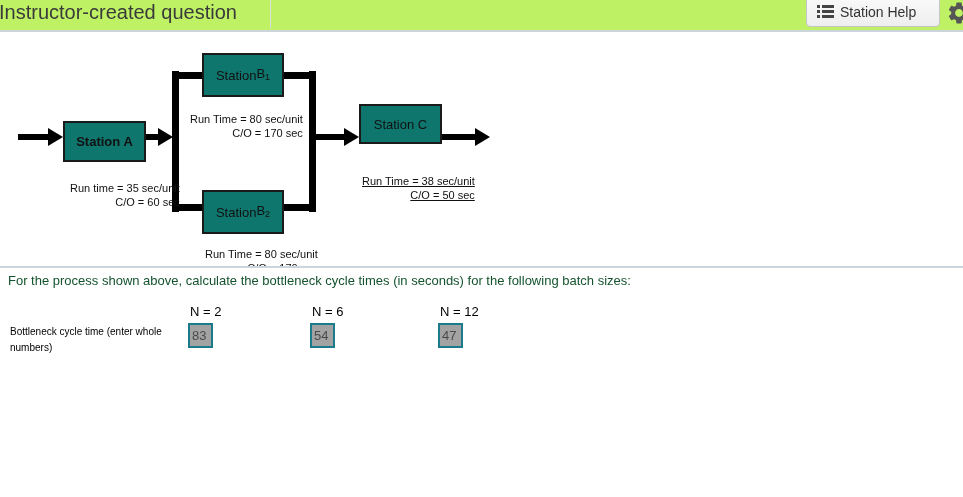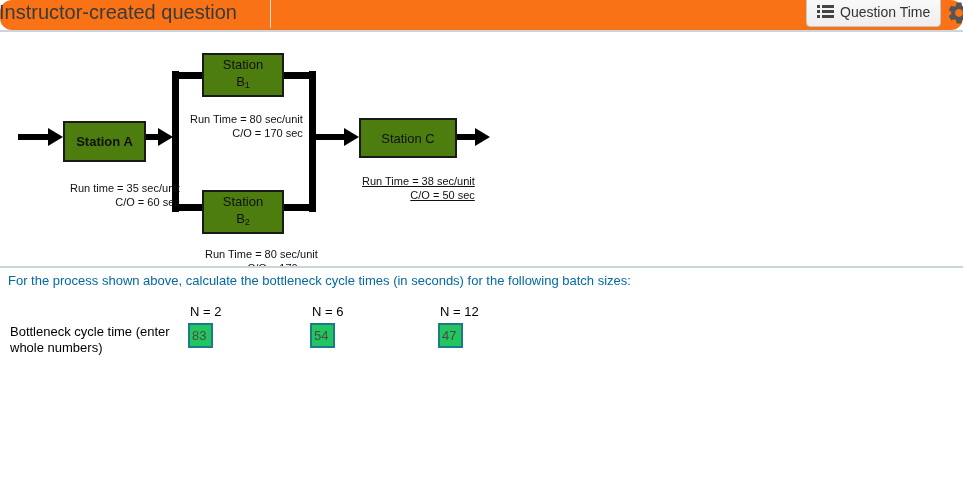--- a/index.html
+++ b/index.html
@@ -1,40 +1,40 @@
 <!DOCTYPE html>
 <html><head>
 <meta charset="utf-8">
 <style>
   html,body{margin:0;padding:0;background:#fff;}
   .page{
     position:relative;width:963px;height:497px;overflow:hidden;background:#fff;
     font-family:"Liberation Sans", sans-serif;color:#000;
   }
   
-  .header{position:absolute;left:0;top:0;width:963px;height:30px;background:#f97316;border-radius:12px;}
+  .header{position:absolute;left:0;top:0;width:963px;height:30px;background:#bef264;}
   .page-title{position:absolute;left:-1px;top:1px;font-size:20px;color:#3a3a3a;white-space:nowrap;}
   .title-vdiv{position:absolute;left:270px;top:0;width:1px;height:28px;background:#ddd;}
   .header-border{position:absolute;left:0;top:30px;width:963px;height:2px;background:#ccd5dc;}
   .help-btn{
     position:absolute;left:806px;top:-4px;height:31px;min-width:134px;
     display:flex;align-items:center;gap:6px;padding:0 10px;box-sizing:border-box;
     background:linear-gradient(#fafafa,#eee);border:1px solid #c6c6c6;border-radius:4px;
     font-family:"Liberation Sans", sans-serif;font-size:14px;color:#333;cursor:pointer;
   }
   .list-icon{display:inline-block;width:17px;}
   .list-icon .li-row{display:block;height:3px;margin:2px 0;width:17px;
     background:linear-gradient(to right,#444 0 3px,transparent 3px 5px,#444 5px 17px);}
   .gear-icon{position:absolute;left:946px;top:0px;width:26px;height:26px;color:#555;}
   
   .diagram{position:absolute;left:0;top:32px;width:963px;height:234px;overflow:hidden;background:#fff;}
   .rail,.hline,.shaft{position:absolute;background:#000;}
   .station-box{
-    position:absolute;background:#4d7c0f;border:2px solid #1a1a1a;box-sizing:border-box;
-    display:flex;flex-direction:column;align-items:center;justify-content:center;
+    position:absolute;background:#0f766e;border:2px solid #1a1a1a;box-sizing:border-box;
+    display:flex;flex-direction:row;align-items:center;justify-content:center;
     font-size:13px;color:#111;z-index:2;text-align:center;line-height:17px;
   }
   .arr-r{position:absolute;width:0;height:0;border-top:9px solid transparent;
     border-bottom:9px solid transparent;border-left:15px solid #000;}
   .note{position:absolute;font-size:11px;line-height:13.5px;color:#111;white-space:nowrap;z-index:2;text-align:right;}
   .sub{font-size:9px;vertical-align:-2px;}
   
   .arrow-in-shaft{left:18px;top:102px;width:32px;height:6px;}
   .arrow-in-head{left:48px;top:96px;}
   .station-a{left:63px;top:89px;width:83px;height:41px;font-weight:bold;}
@@ -42,54 +42,54 @@
   .a-out-head{left:158px;top:96px;}
   .rail-left{left:172px;top:39px;width:7px;height:141px;z-index:1;}
   .rail-right{left:309px;top:39px;width:7px;height:141px;z-index:1;}
   .conn-top{left:172px;top:40px;width:144px;height:7px;z-index:1;}
   .conn-bottom{left:172px;top:172px;width:144px;height:7px;z-index:1;}
   .station-b1{left:202px;top:21px;width:82px;height:44px;}
   .station-b2{left:202px;top:158px;width:82px;height:44px;}
   .branch-note{left:190px;top:81px;}
   .c-in-shaft{left:316px;top:102px;width:28px;height:6px;}
   .c-in-head{left:344px;top:96px;}
-  .station-c{left:359px;top:86px;width:98px;height:40px;}
+  .station-c{left:359px;top:72px;width:83px;height:40px;}
   .c-out-shaft{left:442px;top:102px;width:33px;height:6px;}
   .c-out-head{left:475px;top:96px;}
   .a-note{left:42px;top:150px;margin-left:28px;}
   .c-note{left:362px;top:143px;text-decoration:underline;}
   .b2-note{left:205px;top:216px;}
   
   .section-divider{position:absolute;left:0;top:266px;width:963px;height:2px;background:#ccd5dc;}
-  .prompt{position:absolute;left:8px;top:273px;font-size:13px;color:#0369a1;white-space:nowrap;}
+  .prompt{position:absolute;left:8px;top:273px;font-size:13px;color:#14532d;white-space:nowrap;}
   .col-header{position:absolute;top:304px;font-size:13px;color:#000;white-space:nowrap;}
   .col-h-0{left:190px;} .col-h-1{left:312px;} .col-h-2{left:440px;}
-  .row-label{position:absolute;left:10px;top:324px;width:182px;font-size:13px;line-height:15.5px;color:#000;}
+  .row-label{position:absolute;left:10px;top:324px;width:182px;font-size:10px;line-height:15.5px;color:#000;}
   .answer-input{
     position:absolute;top:323px;width:25px;height:25px;box-sizing:border-box;
-    border:2px solid #1b7a8c;border-radius:0;background:#22c55e;outline:none;
+    border:2px solid #1b7a8c;border-radius:0;background:#a3a3a3;outline:none;
     font-family:"Liberation Sans", sans-serif;font-size:13px;color:#4a4a4a;padding:0 0 0 2px;
   }
   .ans-0{left:188px;} .ans-1{left:310px;} .ans-2{left:438px;}
 </style>
 </head>
 <body>
 
 <div class="page">
 
   <div class="header">
     <div class="page-title">Instructor-created question</div>
     <div class="title-vdiv"></div>
     <button class="help-btn">
       <span class="list-icon">
         <span class="li-row"></span>
           <span class="li-row"></span>
           <span class="li-row"></span>
       </span>
-      <span>Question Time</span>
+      <span>Station Help</span>
     </button>
     <span class="gear-icon">
       <svg viewBox="0 0 24 24" width="26" height="26" aria-hidden="true">
         <path fill="#555" d="M19.14,12.94c0.04-0.3,0.06-0.61,0.06-0.94c0-0.32-0.02-0.64-0.07-0.94l2.03-1.58 c0.18-0.14,0.23-0.41,0.12-0.61l-1.92-3.32c-0.12-0.22-0.37-0.29-0.59-0.22l-2.39,0.96c-0.5-0.38-1.03-0.7-1.62-0.94L14.4,2.81 c-0.04-0.24-0.24-0.41-0.48-0.41h-3.84c-0.24,0-0.43,0.17-0.47,0.41L9.25,5.35C8.66,5.59,8.12,5.92,7.63,6.29L5.24,5.33 c-0.22-0.08-0.47,0-0.59,0.22L2.74,8.87C2.62,9.08,2.66,9.34,2.86,9.48l2.03,1.58C4.84,11.36,4.8,11.69,4.8,12s0.02,0.64,0.07,0.94 l-2.03,1.58c-0.18,0.14-0.23,0.41-0.12,0.61l1.92,3.32c0.12,0.22,0.37,0.29,0.59,0.22l2.39-0.96c0.5,0.38,1.03,0.7,1.62,0.94 l0.36,2.54c0.05,0.24,0.24,0.41,0.48,0.41h3.84c0.24,0,0.44-0.17,0.47-0.41l0.36-2.54c0.59-0.24,1.13-0.56,1.62-0.94l2.39,0.96 c0.22,0.08,0.47,0,0.59-0.22l1.92-3.32c0.12-0.22,0.07-0.47-0.12-0.61L19.14,12.94z M12,15.6c-1.98,0-3.6-1.62-3.6-3.6 s1.62-3.6,3.6-3.6s3.6,1.62,3.6,3.6S13.98,15.6,12,15.6z"></path>
       </svg>
     </span>
   </div>
   <div class="header-border"></div>
 
   <div class="diagram">

